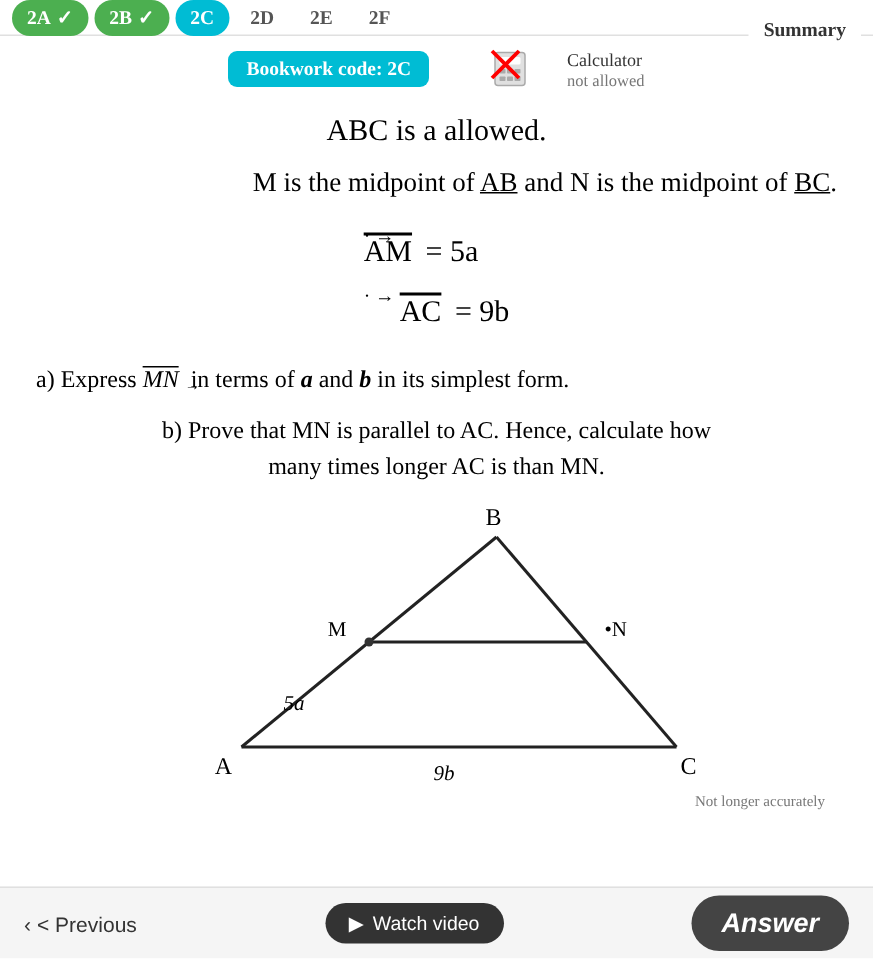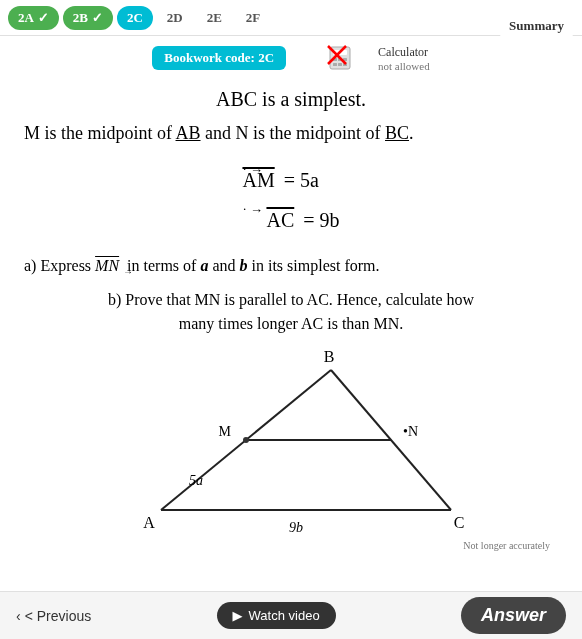--- a/index.html
+++ b/index.html
@@ -11,21 +11,21 @@
       overflow: hidden;
       position: relative;
     }
 
     
     .top-nav {
       display: flex;
       align-items: center;
       background: #fff;
       border-bottom: 1px solid #e0e0e0;
-      height: 36px;
+      height: 24px;
       padding: 0 8px;
       gap: 4px;
     }
     .nav-tab {
       display: flex;
       align-items: center;
       gap: 4px;
       padding: 4px 10px;
       border-radius: 6px;
       font-size: 13px;
@@ -92,21 +92,21 @@
       background: #fff;
     }
     .problem-title {
       text-align: center;
       font-size: 20px;
       font-weight: 400;
       margin-bottom: 10px;
       font-family: 'Georgia', serif;
     }
     .midpoint-text {
-      text-align: left;
+      text-align: right;
       font-size: 18px;
       font-weight: 400;
       margin-bottom: 14px;
       line-height: 1.4;
       font-family: 'Georgia', serif;
     }
     .vectors-block {
       text-align: center;
       margin-bottom: 14px;
     }
@@ -241,21 +241,21 @@
       </svg>
     </div>
     <div>
       <div style="font-size:12px;color:#333;">Calculator</div>
       <div style="font-size:11px;color:#777;">not allowed</div>
     </div>
   </div>
 </div>
 
 <div class="main-content">
-  <div class="problem-title">ABC is a simplest.</div>
+  <div class="problem-title">ABC is a allowed.</div>
 
   <div class="midpoint-text">
     M is the midpoint of <u>AB</u> and N is the midpoint of <u>BC</u>.
   </div>
 
   <div class="vectors-block">
     <div style="display:inline-block; text-align:left; font-size:20px; font-family:Georgia,serif; line-height:2;">
       <div>
         <span style="display:inline-block; position:relative; margin-right:4px;">
           <span style="position:absolute; top:-4px; left:0; font-size:13px; white-space:nowrap;">·&nbsp;→</span>

